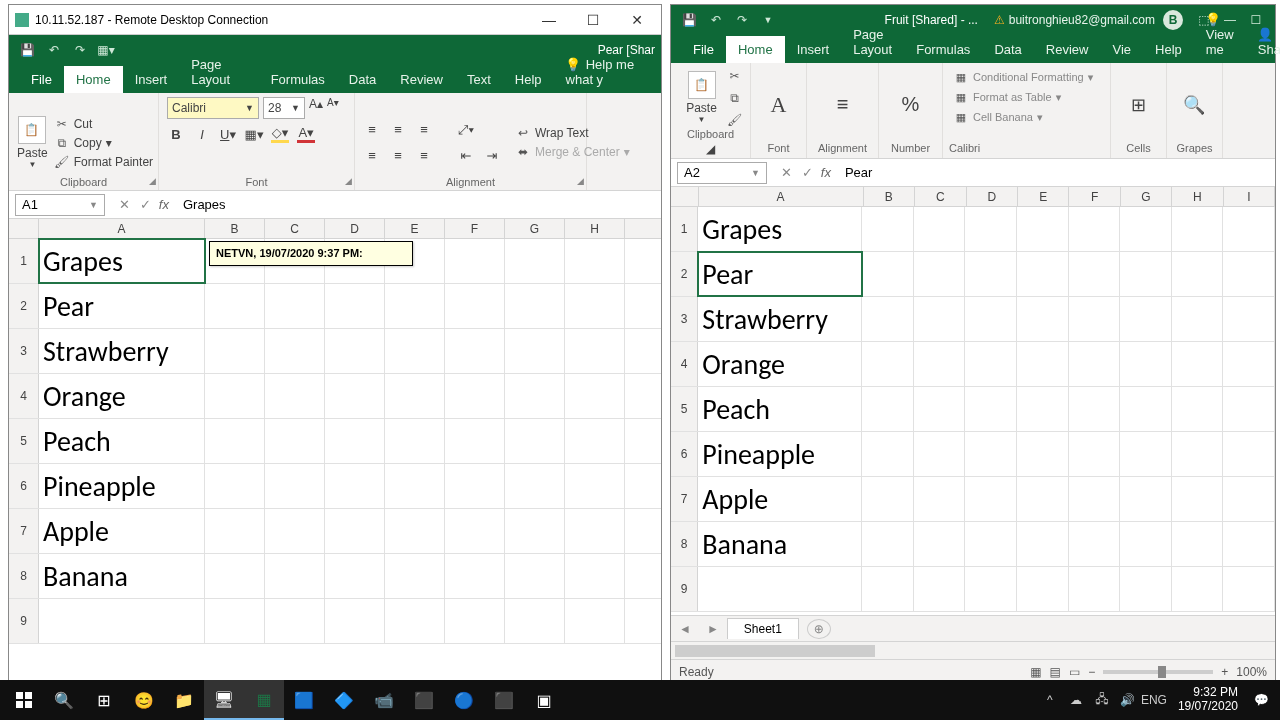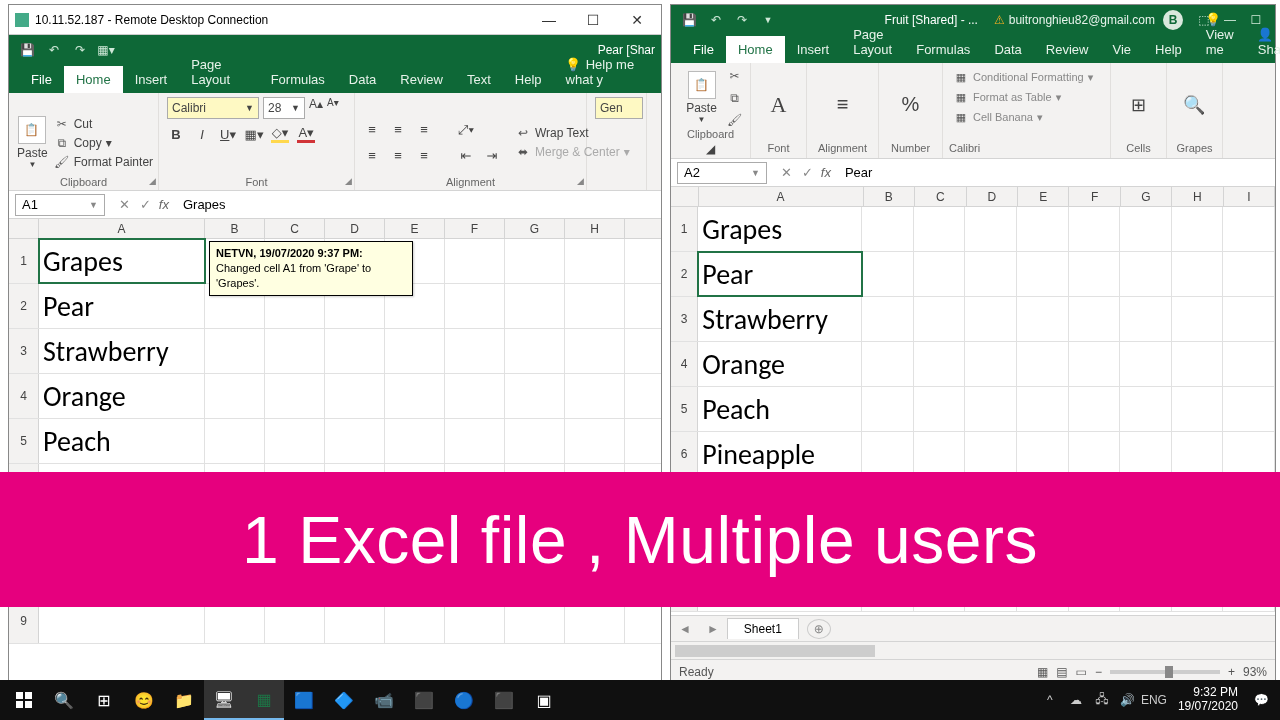--- a/index.html
+++ b/index.html
@@ -230,44 +230,38 @@
                 <span class="ico-s">↩</span>
                 <span>Wrap Text</span>
               </div>
           <div class="stack-row" style="color:#aaa"><span class="ico-s">⬌</span><span>Merge &amp; Center</span> ▾</div>
         </div>
       </div>
       <span class="rgroup-label">Alignment</span>
       <span class="launcher">◢</span>
     </div>
 
-    <div class="rgroup" style="width:60px">
-      <div class="font-name" style="width:48px">
-            <span>Gen</span>
-          </div>
-    </div>
   </div>
 
   <div class="fbar">
     <div class="namebox">
           <span>A1</span>
           <span style="font-size:9px;color:#888">▼</span>
         </div>
     <div class="fx-btns">
       <span>✕</span>
       <span>✓</span>
     </div>
     <span class="fx-lab">fx</span>
     <span class="fx-val">Grapes</span>
   </div>
 
   <div class="grid-wrap" id="grid-left" style="height:452px;overflow:hidden">
     <div class="comment-box" style="left:200px;top:22px;width:204px">
       <div class="auth">NETVN, 19/07/2020 9:37 PM:</div>
-      <div>Changed cell A1 from 'Grape' to 'Grapes'.</div>
     </div>
   <div class="colhdr">
           <div class="corner"></div>
           <div class="ch" style="width: 166px;">A</div>
           <div class="ch" style="width: 60px;">B</div>
           <div class="ch" style="width: 60px;">C</div>
           <div class="ch" style="width: 60px;">D</div>
           <div class="ch" style="width: 60px;">E</div>
           <div class="ch" style="width: 60px;">F</div>
           <div class="ch" style="width: 60px;">G</div>
@@ -606,27 +600,24 @@
     <span>Ready</span>
     <span class="spacer"></span>
     <span>▦</span>
     <span>▤</span>
     <span>▭</span>
     <span>−</span>
     <div class="zoom-track">
           <div class="knob"></div>
         </div>
     <span>+</span>
-    <span>93%</span>
+    <span>100%</span>
   </div>
 </div>
 
-<div class="banner">
-  <span class="banner-text">1 Excel file , Multiple users</span>
-</div>
 
 <div class="taskbar">
   <div class="tb-ico">
         <svg width="16" height="16">
           <rect width="7" height="7" fill="#fff"></rect>
           <rect x="9" width="7" height="7" fill="#fff"></rect>
           <rect y="9" width="7" height="7" fill="#fff"></rect>
           <rect x="9" y="9" width="7" height="7" fill="#fff"></rect>
         </svg>
       </div>

